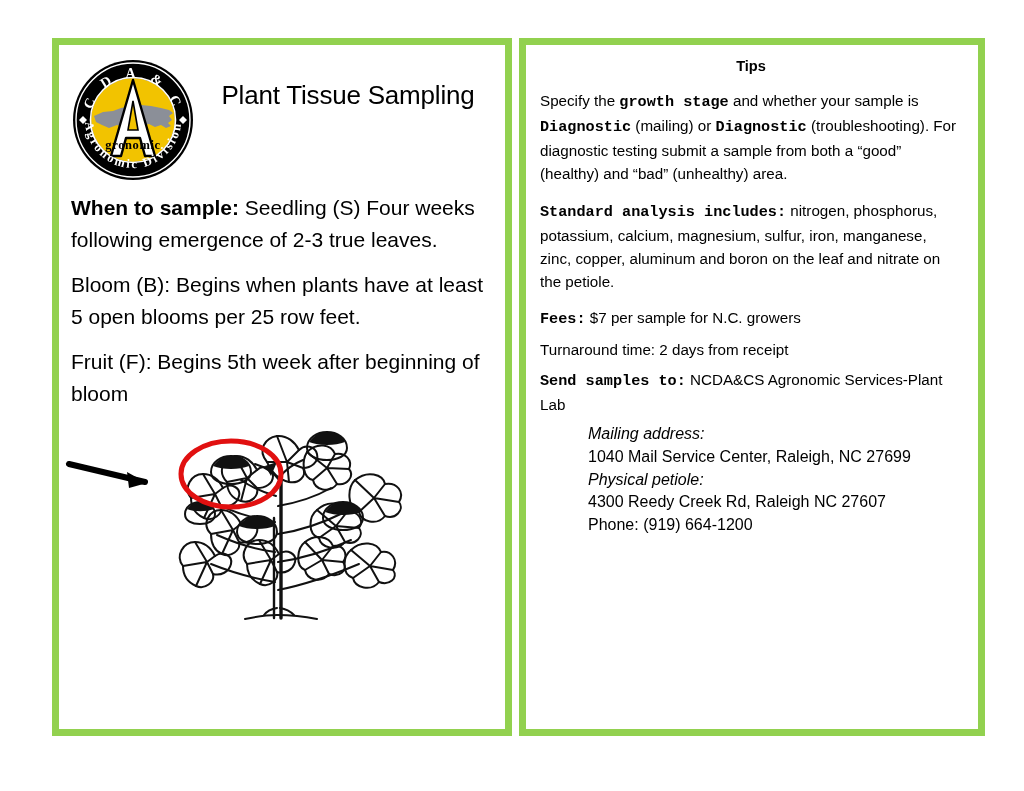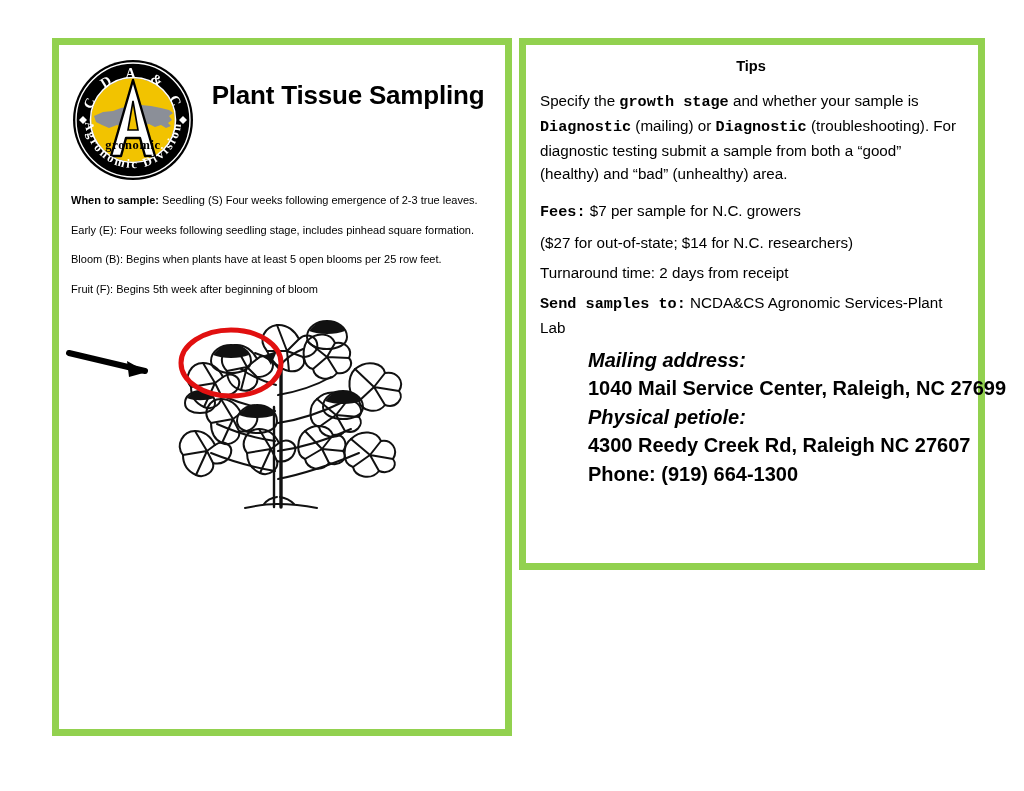--- a/index.html
+++ b/index.html
@@ -27,21 +27,21 @@
     left: 52px;
     top: 38px;
     width: 460px;
     height: 698px;
   }
 
   #right-panel {
     left: 519px;
     top: 38px;
     width: 466px;
-    height: 532px;
+    height: 698px;
   }
 
   
   .header {
     display: flex;
     align-items: flex-start;
     padding: 9px 6px 0 10px;
   }
 
   .logo-wrap {
@@ -51,29 +51,29 @@
     position: relative;
   }
 
   .title-block {
     flex: 1 1 auto;
     text-align: center;
     padding-top: 24px;
   }
   .title-line {
     font-size: 26px;
-    font-weight: bold;
+    font-weight: normal;
     line-height: 1.32;
     letter-spacing: -0.2px;
   }
 
   
   .lbody {
     padding: 6px 14px 0 12px;
-    font-size: 11px;
+    font-size: 21px;
     line-height: 1.52;
   }
   .lbody p {
     margin: 0 0 13px 0;
   }
   .lbody b { font-weight: bold; }
 
   
   .plant-area {
     position: relative;
@@ -100,23 +100,22 @@
   }
   .rbody b { font-weight: bold; font-family: Liberation Mono, monospace; }
   .tips-heading {
     text-align: center;
     font-weight: bold;
     font-size: 14.6px;
     margin: 0 0 12px 0;
   }
   .address-block {
     margin: 4px 0 0 48px;
-    font-size: 20px;
+    font-size: 16px;
     line-height: 1.42;
-    font-weight: bold;
   }
   .address-block .ital {
     font-style: italic;
   }
   .address-block div { white-space: nowrap; }
 </style>
 </head>
 <body>
 
 <div class="panel" id="left-panel">
@@ -163,21 +162,20 @@
 
     <div class="title-block">
       <div class="title-line">Plant Tissue Sampling</div>
     </div>
   </div>
 
   <div class="lbody">
 
     <p><b>When to sample:</b><span> Seedling (S) Four weeks following emergence of 2-3 true leaves.</span></p>
 
-    <p>Early (E): Four weeks following seedling stage, includes pinhead square formation.</p>
 
     <p>Bloom (B): Begins when plants have at least 5 open blooms per 25 row feet.</p>
 
     <p>Fruit (F): Begins 5th week after beginning of bloom</p>
 
   </div>
 
   <div class="plant-area">
     <svg class="plant-svg" width="446" height="225" viewBox="0 0 446 225">
       <g fill="none" stroke="#111111" stroke-width="2" stroke-linecap="round" stroke-linejoin="round">
@@ -287,30 +285,30 @@
 
 <div class="panel" id="right-panel">
   <div class="rbody">
 
     <div class="tips-heading">Tips</div>
 
 
     <p><span>Specify the </span><b>growth stage</b><span> and whether your sample is </span><b>Diagnostic</b><span> (mailing) or  </span><b>Diagnostic</b><span> (troubleshooting). For diagnostic testing   submit a sample from both a “good” (healthy) and “bad” (unhealthy) area.</span></p>
 
 
+    <p><b>Standard analysis includes:</b><span> nitrogen, phosphorus, potassium, calcium, magnesium, sulfur, iron, manganese, zinc, copper, aluminum and boron on the leaf and nitrate on the petiole.</span></p>
 
     <p class="tight"><b>Fees:</b><span>  $7 per sample for N.C. growers</span></p>
 
-    <p class="tight">($27 for out-of-state; $14 for N.C. researchers)</p>
 
     <p class="tight">Turnaround time: 2 days from receipt</p>
 
     <p class="tight"><b>Send samples to:</b><span> NCDA&amp;CS Agronomic Services-Plant Lab</span></p>
 
     <div class="address-block">
       <div class="ital">Mailing address:</div>
       <div>1040 Mail Service Center, Raleigh, NC 27699</div>
       <div class="ital">Physical petiole:</div>
       <div>4300 Reedy Creek Rd, Raleigh NC 27607</div>
-      <div>Phone: (919) 664-1300</div>
+      <div>Phone: (919) 664-1200</div>
     </div>
   </div>
 </div>
 
 </body></html>

